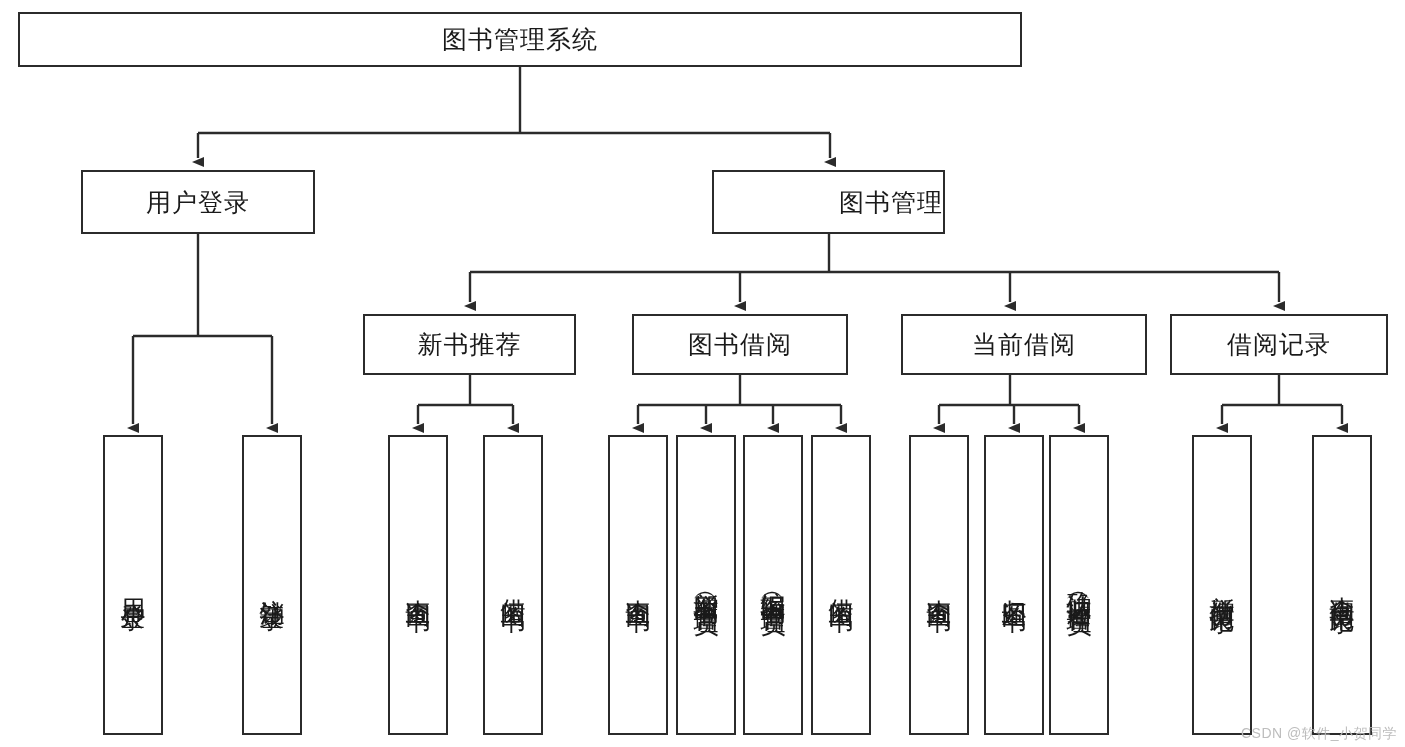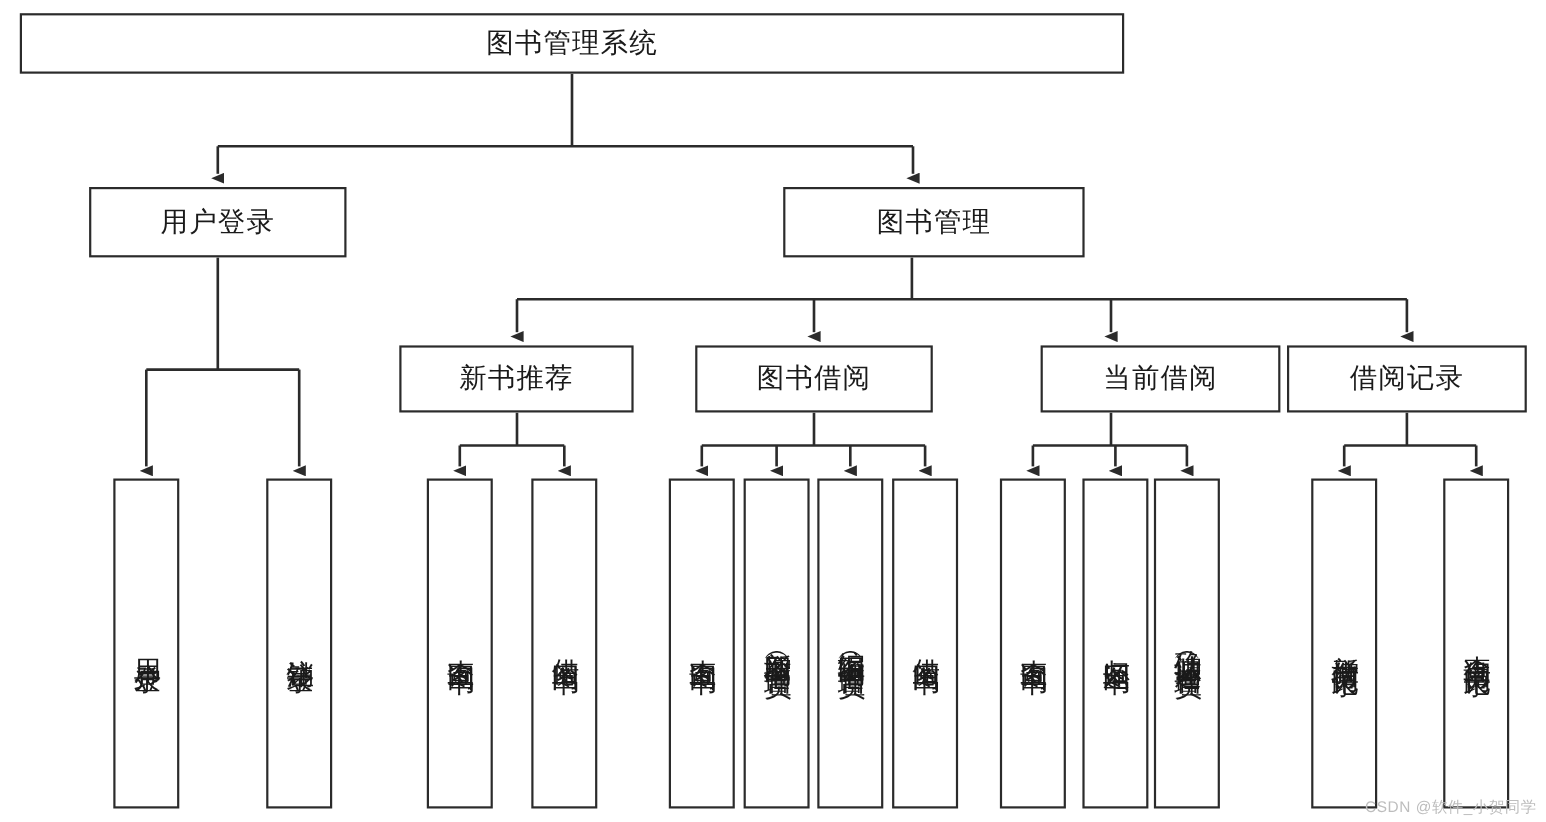--- a/index.html
+++ b/index.html
@@ -112,31 +112,31 @@
     </g>
   </svg>
 
   <div class="node h-node root" style="left:18px;top:12px;width:1004px;height:55px;">
     <span class="lbl">图书管理系统</span>
   </div>
 
   <div class="node h-node" style="left:81px;top:170px;width:234px;height:64px;">
     <span class="lbl">用户登录</span>
   </div>
-  <div class="node h-node" style="left:712px;top:170px;width:274px;height:64px;">
+  <div class="node h-node" style="left:712px;top:170px;width:233px;height:64px;justify-content:flex-end;">
     <span class="lbl">图书管理</span>
   </div>
 
   <div class="node h-node" style="left:632px;top:314px;width:216px;height:61px;">
     <span class="lbl">图书借阅</span>
   </div>
   <div class="node h-node" style="left:363px;top:314px;width:213px;height:61px;">
     <span class="lbl">新书推荐</span>
   </div>
-  <div class="node h-node" style="left:946px;top:314px;width:218px;height:61px;">
+  <div class="node h-node" style="left:901px;top:314px;width:246px;height:61px;">
     <span class="lbl">当前借阅</span>
   </div>
   <div class="node h-node" style="left:1170px;top:314px;width:218px;height:61px;">
     <span class="lbl">借阅记录</span>
   </div>
 
   <div class="node v-node" style="left:103px;top:435px;width:60px;height:300px;">
     <span class="lbl">用户登录</span>
   </div>
   <div class="node v-node" style="left:242px;top:435px;width:60px;height:300px;">

